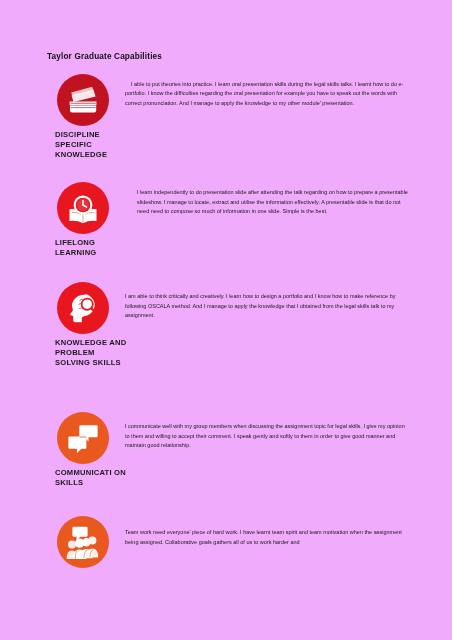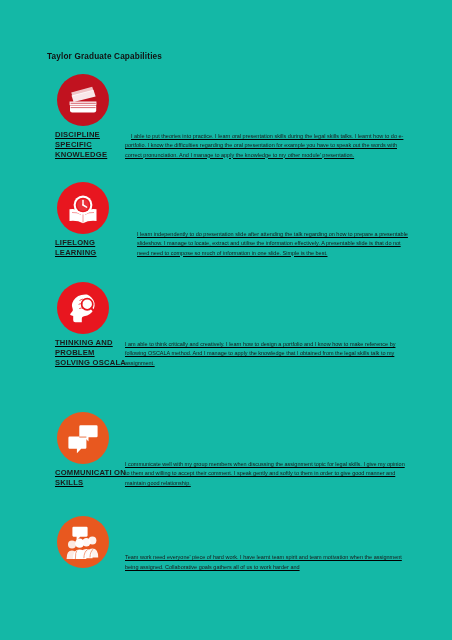--- a/index.html
+++ b/index.html
@@ -11,21 +11,21 @@
     width: 452px;
     height: 640px;
     overflow: hidden;
     font-family: "Liberation Sans", sans-serif;
     color: #000000;
     position: relative;
   }
   .page {
     width: 452px;
     height: 640px;
-    background: #14b8a6;
+    background: #f0abfc;
     position: relative;
     box-sizing: border-box;
     padding: 52px 40px 0 47px;
   }
   .doc-title {
     font-size: 8.2px;
     font-weight: bold;
     letter-spacing: 0.02em;
     line-height: 1.1;
     margin: 0 0 13px 0;
@@ -37,23 +37,22 @@
     letter-spacing: 0.02em;
     line-height: 1.1;
     margin: 0 0 22px 0;
     color: #111;
   }
   .cap-list {
     display: block;
   }
   .cap-row {
     display: flex;
-    align-items: flex-end;
+    align-items: flex-start;
     margin-bottom: 18px;
-    text-decoration: underline;
   }
   .cap-left {
     width: 78px;
     flex: 0 0 78px;
     display: flex;
     flex-direction: column;
     align-items: flex-start;
     padding-left: 8px;
     box-sizing: border-box;
   }
@@ -167,21 +166,21 @@
             <path fill="#ffffff" d="M30 12.5 Q20.5 11.8 16.5 18.5 Q14 22.8 15.6 26.4 Q16.4 28.2 15.2 29.6 L13.4 31.8 Q12.6 32.8 13.9 33.3 L16.2 34.1 L16.2 38.2 Q16.2 40.2 18.3 40.2 L24.8 40.2 L24.8 36.6 Q24.8 34.6 27 34.3 Q34 33.4 36.6 27.6 Q39.6 20.6 34.4 15.4 Q32.6 13.5 30 12.5 Z"></path>
             <circle cx="30.2" cy="22.2" r="5.6" fill="none" stroke="#e8161f" stroke-width="1.7"></circle>
             <line x1="34.3" y1="26.3" x2="38.2" y2="30.2" stroke="#e8161f" stroke-width="2.2" stroke-linecap="round"></line>
             <g stroke="#e8161f" stroke-width="0.85" fill="none" opacity="0.85">
               <path d="M22.5 18.5 Q25.2 16.4 27.8 17.6"></path>
               <path d="M21.6 22.4 Q23.8 21 25.6 22"></path>
               <path d="M22.2 26.6 Q24.6 25.4 26.6 26.6"></path>
             </g>
           </svg>
         </div>
-        <div class="cap-label">THINKING AND PROBLEM SOLVING OSCALA</div>
+        <div class="cap-label">KNOWLEDGE AND PROBLEM SOLVING SKILLS</div>
       </div>
       <div class="cap-text no-indent">I am able to think critically and creatively. I learn how to design a portfolio and I know how to make reference by following OSCALA method. And I manage to apply the knowledge that I obtained from the legal skills talk to my assignment.</div>
     </div>
 
     <div class="cap-row row-3">
       <div class="cap-left">
         <div class="icon-wrap">
           <svg viewBox="0 0 52 52" aria-hidden="true">
             <circle cx="26" cy="26" r="26" fill="#e8581f"></circle>
             <path fill="#ffffff" d="M23.5 13.2 L39.4 13.2 Q40.6 13.2 40.6 14.4 L40.6 24 Q40.6 25.2 39.4 25.2 L31.5 25.2 L31.5 29.6 L27.3 25.2 L23.5 25.2 Q22.3 25.2 22.3 24 L22.3 14.4 Q22.3 13.2 23.5 13.2 Z"></path>

